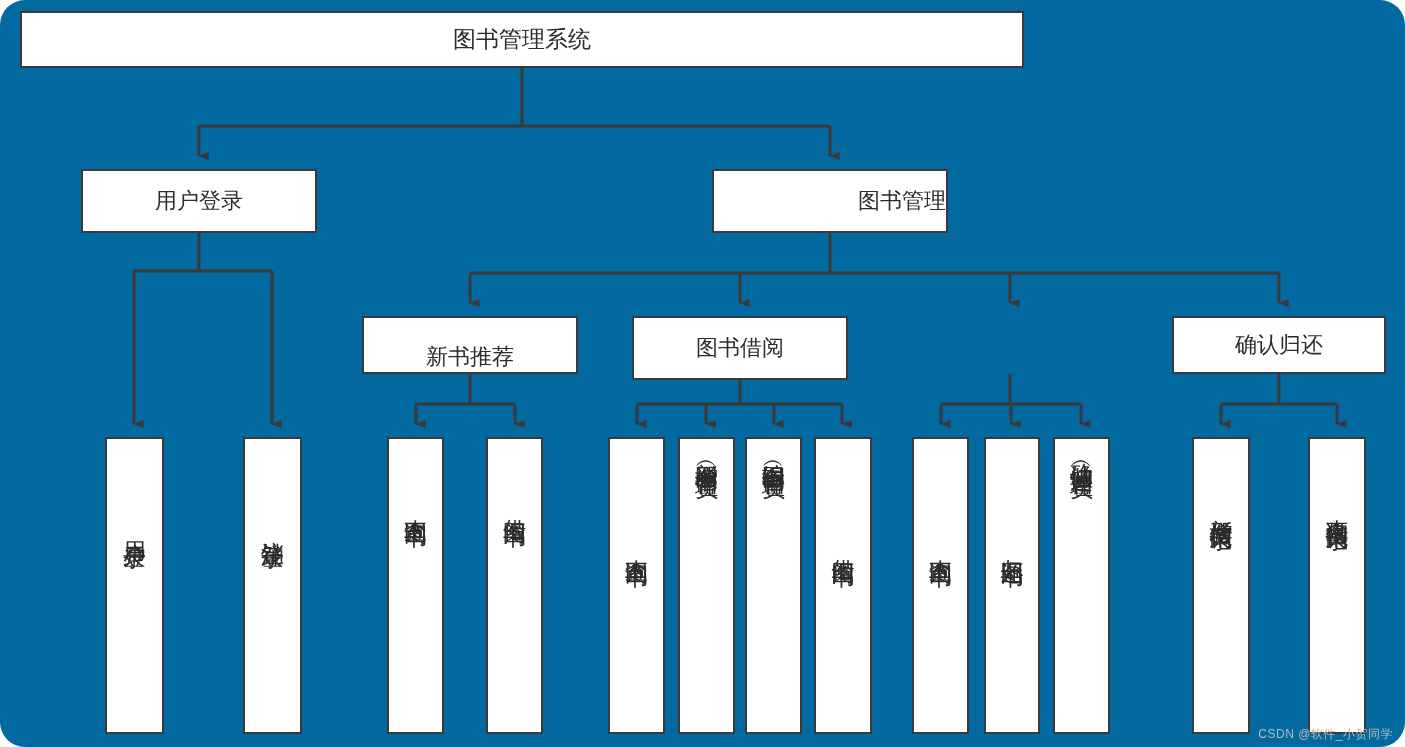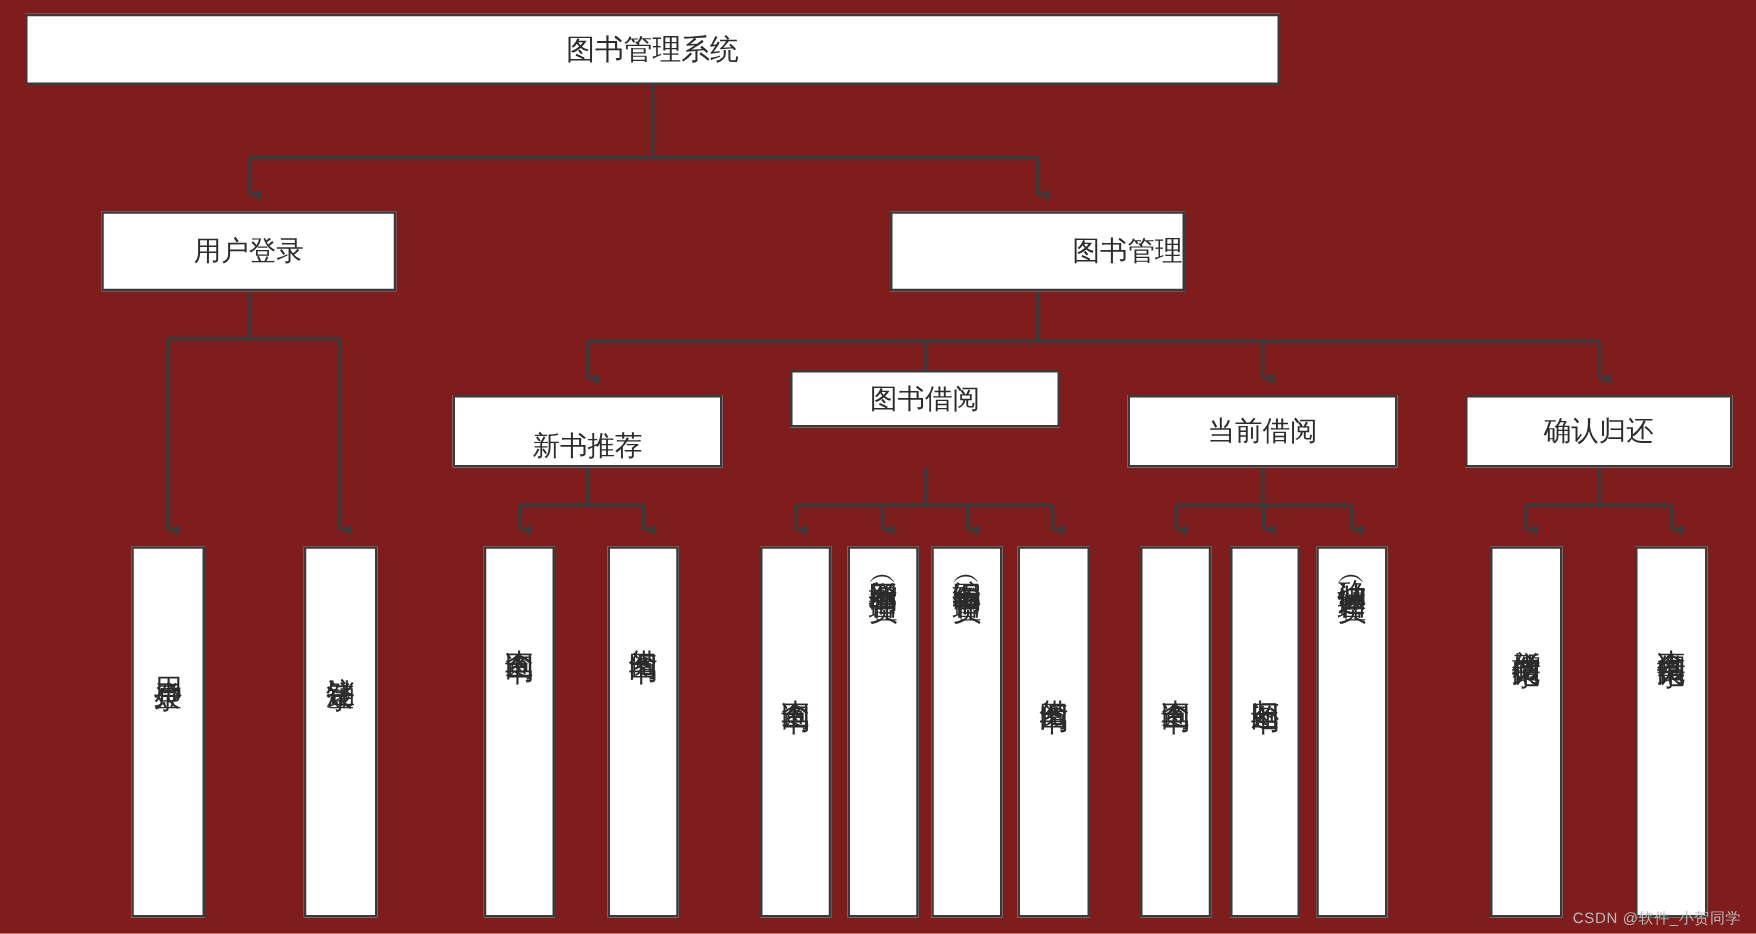--- a/index.html
+++ b/index.html
@@ -7,22 +7,23 @@
     padding: 0;
     background: #ffffff;
   }
   body {
     font-family: "Liberation Sans", "DejaVu Sans", sans-serif;
   }
   #diagram-root {
     position: relative;
     width: 1405px;
     height: 747px;
-    background: #7f1d1d;
+    background: #0369a1;
     overflow: hidden;
+    border-radius: 25px;
   }
   #diagram-svg {
     position: absolute;
     left: 0;
     top: 0;
     width: 1405px;
     height: 747px;
   }
   .node {
     position: absolute;
@@ -148,25 +149,22 @@
   <div class="node level-2" style="left: 81px; top: 169px; width: 236px; height: 64px;">
     <span class="node-label">用户登录</span>
   </div>
   <div class="node level-2" style="left: 712px; top: 169px; width: 236px; height: 64px; justify-content: flex-end;">
     <span class="node-label">图书管理</span>
   </div>
 
   <div class="node level-3" style="left: 362px; top: 316px; width: 216px; height: 58px; align-items: flex-end;">
     <span class="node-label">新书推荐</span>
   </div>
-  <div class="node level-3" style="left: 632px; top: 296px; width: 216px; height: 46px;">
+  <div class="node level-3" style="left: 632px; top: 316px; width: 216px; height: 64px;">
     <span class="node-label">图书借阅</span>
-  </div>
-  <div class="node level-3" style="left: 902px; top: 316px; width: 216px; height: 58px;">
-    <span class="node-label">当前借阅</span>
   </div>
   <div class="node level-3" style="left: 1172px; top: 316px; width: 214px; height: 58px;">
     <span class="node-label">确认归还</span>
   </div>
 
   <div class="node node-leaf leaf-mid" style="left: 105px; top: 437px; width: 59px; height: 297px;">
     <span class="node-label">用户登录</span>
   </div>
   <div class="node node-leaf leaf-mid" style="left: 243px; top: 437px; width: 59px; height: 297px;">
     <span class="node-label">注销登录</span>

